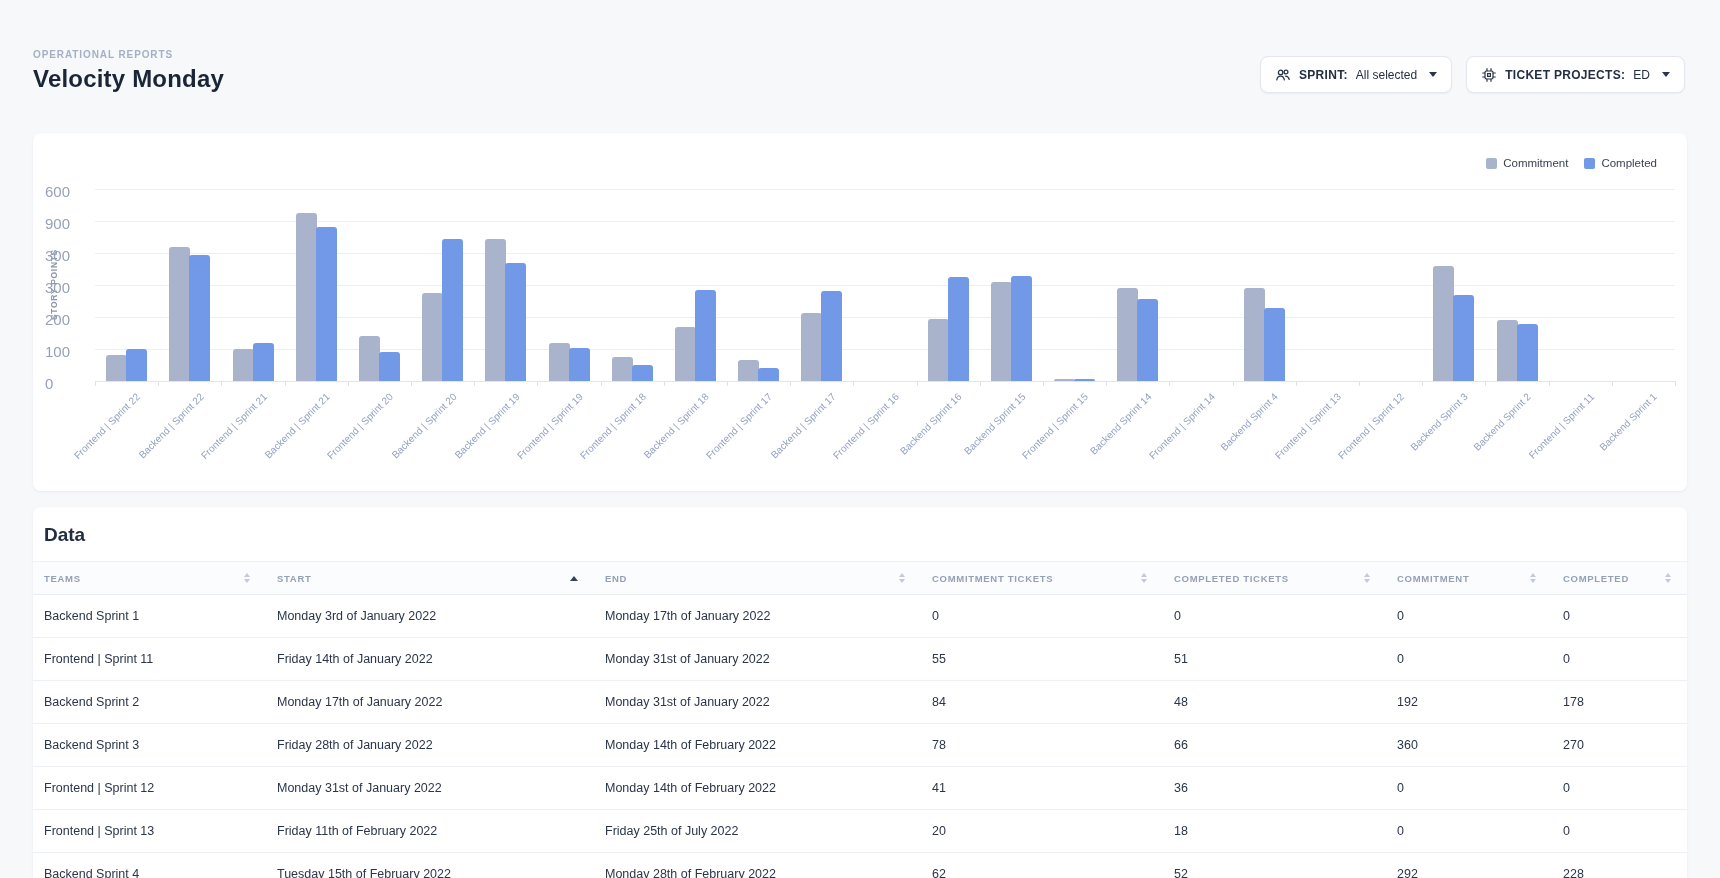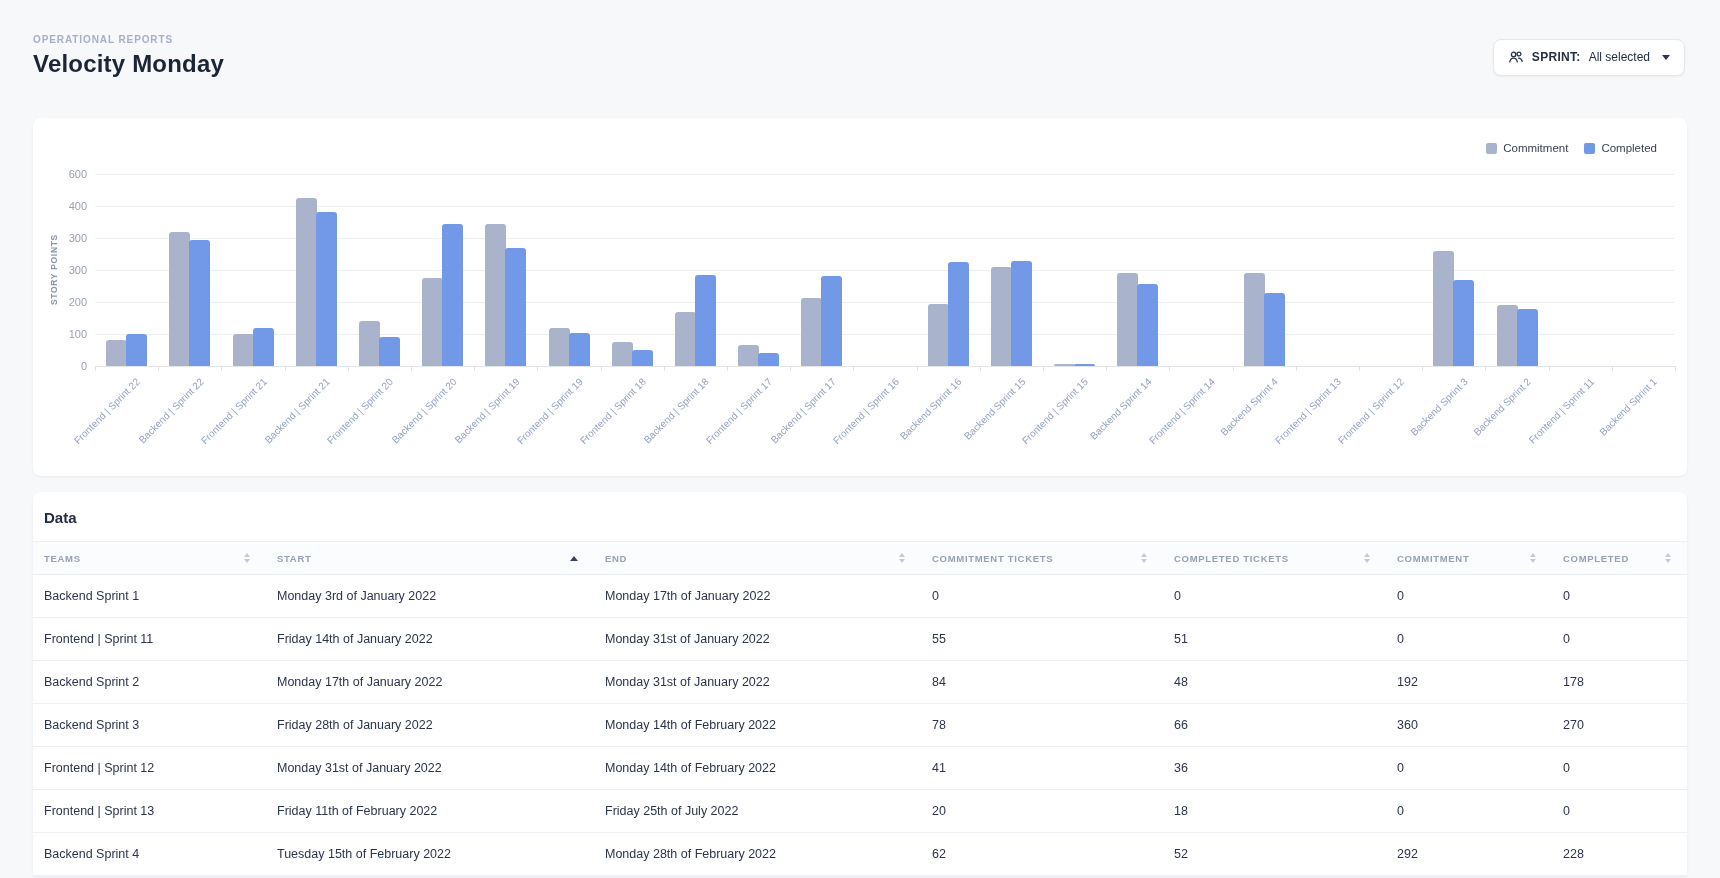--- a/index.html
+++ b/index.html
@@ -1,19 +1,19 @@
 <!DOCTYPE html>
 <html><head>
 <meta charset="utf-8">
 <style>
   * { margin:0; padding:0; box-sizing:border-box; }
   html,body { width:1720px; height:878px; overflow:hidden; background:#F6F8FA; font-family:"Liberation Sans", sans-serif; }
 
   
-  .page-header { display:flex; align-items:center; padding:34px 35px 0 33px; }
+  .page-header { display:flex; align-items:flex-end; padding:34px 35px 0 33px;margin-top:15px; }
   .heading-block { display:flex; flex-direction:column; }
   .breadcrumb { font-size:10px; font-weight:700; letter-spacing:.9px; color:#A5B0C6; text-transform:uppercase; }
   .page-title { margin-top:5px; font-size:24px; font-weight:700; color:#1B2538; letter-spacing:.2px; }
   .filters { margin-left:auto; display:flex; gap:14px; margin-top:2px; }
   .filter-btn { display:flex; align-items:center; gap:8px; background:#fff; border:1px solid #E4E7ED; border-radius:8px; height:37px; padding:0 14px; box-shadow:0 1px 2px rgba(20,30,55,.05); font-size:12px; color:#242E44; cursor:pointer; }
   .filter-btn .ic { display:flex; align-items:center; }
   .filter-label { font-weight:700; letter-spacing:.3px; }
   .filter-value { font-weight:400; }
   .caret { width:0; height:0; border-left:4px solid transparent; border-right:4px solid transparent; border-top:5px solid #2A3449; margin-left:4px; }
 
@@ -23,30 +23,30 @@
   
   .chart-card { position:relative; margin-top:40px; height:358px; }
   .legend { position:absolute; top:24px; right:30px; display:flex; gap:16px; align-items:center; }
   .legend-item { display:flex; align-items:center; gap:6px; cursor:pointer; }
   .legend-swatch { width:11px; height:11px; border-radius:2px; }
   .legend-label { font-size:11.5px; color:#3A4254; }
 
   #plot { position:absolute; left:62px; top:56px; width:1580px; height:192px; }
   .gridline { position:absolute; left:0; right:0; height:1px; background:#EDEFF2; }
   .gridline.baseline { background:#E2E5EA; }
-  .ytick-label { position:absolute; left:-50px; width:42px; text-align:right; font-size:11px; color:#97A1B6; }
+  .ytick-label { position:absolute; left:-50px; width:42px; font-size:15px; color:#97A1B6; }
   .xtick { position:absolute; top:192px; width:1px; height:5px; background:#DFE3E9; }
   .bar { position:absolute; width:21px; border-radius:3px 3px 0 0; }
   .xlabel { position:absolute; top:202px; white-space:nowrap; font-size:10px; color:#94A1C2; transform:rotate(-45deg); transform-origin:100% 0; }
   .y-title-wrap { position:absolute; left:-48px; top:0; height:192px; width:14px; display:flex; align-items:center; justify-content:center; }
   .y-title { writing-mode:vertical-lr; transform:rotate(180deg); font-size:8.5px; font-weight:700; letter-spacing:.7px; color:#8A96AE; }
 
   
   .table-card { margin-top:16px; border-radius:8px 8px 0 0; min-height:382px; }
-  .table-title { padding:17px 0 15px 11px; font-size:15px; font-weight:700; color:#232D42; }
+  .table-title { padding:17px 0 15px 11px; font-size:19px; font-weight:700; color:#232D42; }
   table { width:100%; border-collapse:collapse; table-layout:fixed; }
   thead th { height:33px; background:#FBFCFE; border-top:1px solid #EEEFF8; border-bottom:1px solid #E8EBF0; font-size:9.5px; font-weight:700; letter-spacing:.7px; color:#95A0B4; text-align:left; cursor:pointer; }
   .th-inner { display:flex; align-items:center; justify-content:space-between; padding:0 16px 0 11px; }
   .sort { display:inline-flex; flex-direction:column; gap:2px; }
   .tri-up { width:0; height:0; border-left:3.5px solid transparent; border-right:3.5px solid transparent; border-bottom:4px solid #C3CAD7; }
   .tri-down { width:0; height:0; border-left:3.5px solid transparent; border-right:3.5px solid transparent; border-top:4px solid #C3CAD7; }
   .tri-up.active { border-bottom-color:#39415A; border-left-width:4px; border-right-width:4px; border-bottom-width:5px; }
   tbody td { height:43px; border-bottom:1px solid #EDF0F4; font-size:12.5px; color:#2B3549; padding-left:11px; }
 </style>
 </head>
@@ -64,20 +64,32 @@
           <circle cx="5.6" cy="5.4" r="2.2"></circle>
           <path d="M1.8 12.9c.4-2.4 1.9-3.7 3.8-3.7 1.8 0 3.3 1.3 3.7 3.7"></path>
           <circle cx="11" cy="5" r="1.9"></circle>
           <path d="M10.6 9.1c1.9.2 3.2 1.4 3.6 3.3"></path>
         </svg>
       </span>
       <span class="filter-label">SPRINT:</span>
       <span class="filter-value">All selected</span>
       <span class="caret"></span>
     </div>
+    <div class="filter-btn">
+      <span class="ic">
+        <svg width="16" height="16" viewBox="0 0 16 16" fill="none" stroke="#2A3449" stroke-width="1.2" stroke-linecap="round">
+          <rect x="4" y="4" width="8" height="8" rx="1.4"></rect>
+          <rect x="6.6" y="6.6" width="2.8" height="2.8"></rect>
+          <path d="M6 1.7v2M10 1.7v2M6 12.3v2M10 12.3v2M1.7 6h2M1.7 10h2M12.3 6h2M12.3 10h2"></path>
+        </svg>
+      </span>
+      <span class="filter-label">TICKET PROJECTS:</span>
+      <span class="filter-value">ED</span>
+      <span class="caret"></span>
+    </div>
   </div>
 </div>
 
 <div class="card chart-card">
   <div class="legend">
     <div class="legend-item">
       <span class="legend-swatch" style="background: rgb(169, 179, 203);"></span>
       <span class="legend-label">Commitment</span>
     </div>
     <div class="legend-item">
@@ -93,21 +105,21 @@
       <div class="ytick-label" style="top: 186px;">0</div>
       <div class="gridline" style="top: 160px;"></div>
       <div class="ytick-label" style="top: 154px;">100</div>
       <div class="gridline" style="top: 128px;"></div>
       <div class="ytick-label" style="top: 122px;">200</div>
       <div class="gridline" style="top: 96px;"></div>
       <div class="ytick-label" style="top: 90px;">300</div>
       <div class="gridline" style="top: 64px;"></div>
       <div class="ytick-label" style="top: 58px;">300</div>
       <div class="gridline" style="top: 32px;"></div>
-      <div class="ytick-label" style="top: 26px;">400</div>
+      <div class="ytick-label" style="top: 26px;">900</div>
       <div class="gridline" style="top: 0px;"></div>
       <div class="ytick-label" style="top: -6px;">600</div>
       <div class="xtick" style="left: 0px;"></div>
       <div class="xtick" style="left: 63.2px;"></div>
       <div class="xtick" style="left: 126.4px;"></div>
       <div class="xtick" style="left: 189.6px;"></div>
       <div class="xtick" style="left: 252.8px;"></div>
       <div class="xtick" style="left: 316px;"></div>
       <div class="xtick" style="left: 379.2px;"></div>
       <div class="xtick" style="left: 442.4px;"></div>

